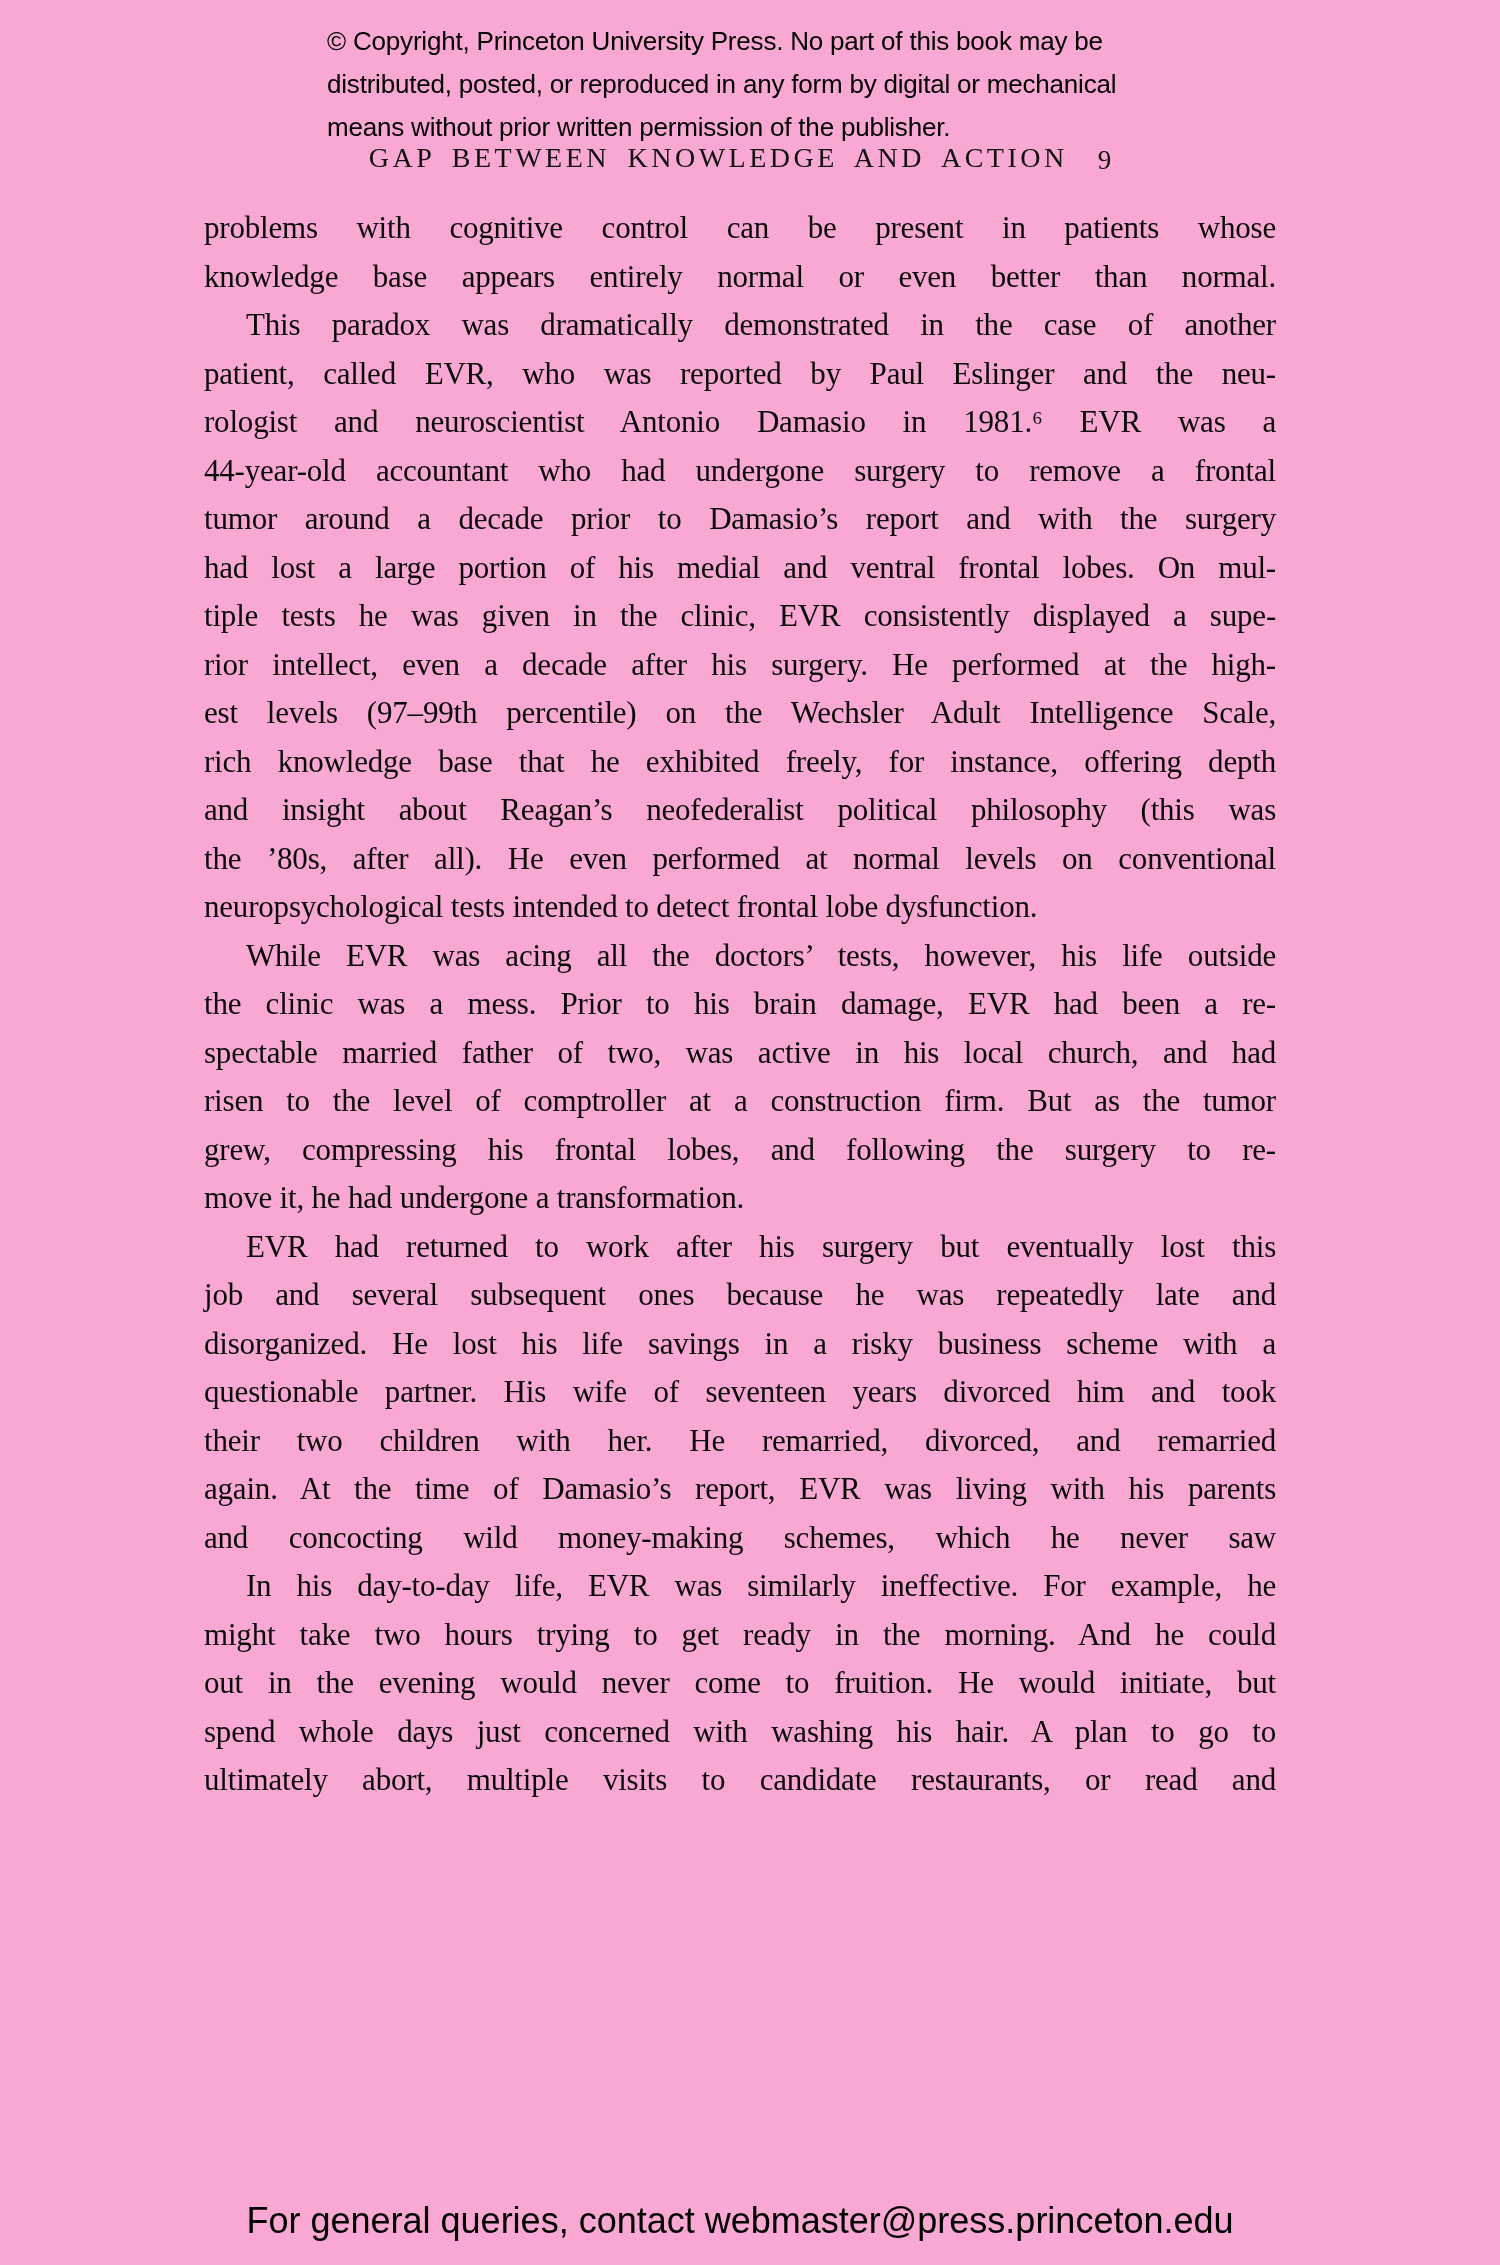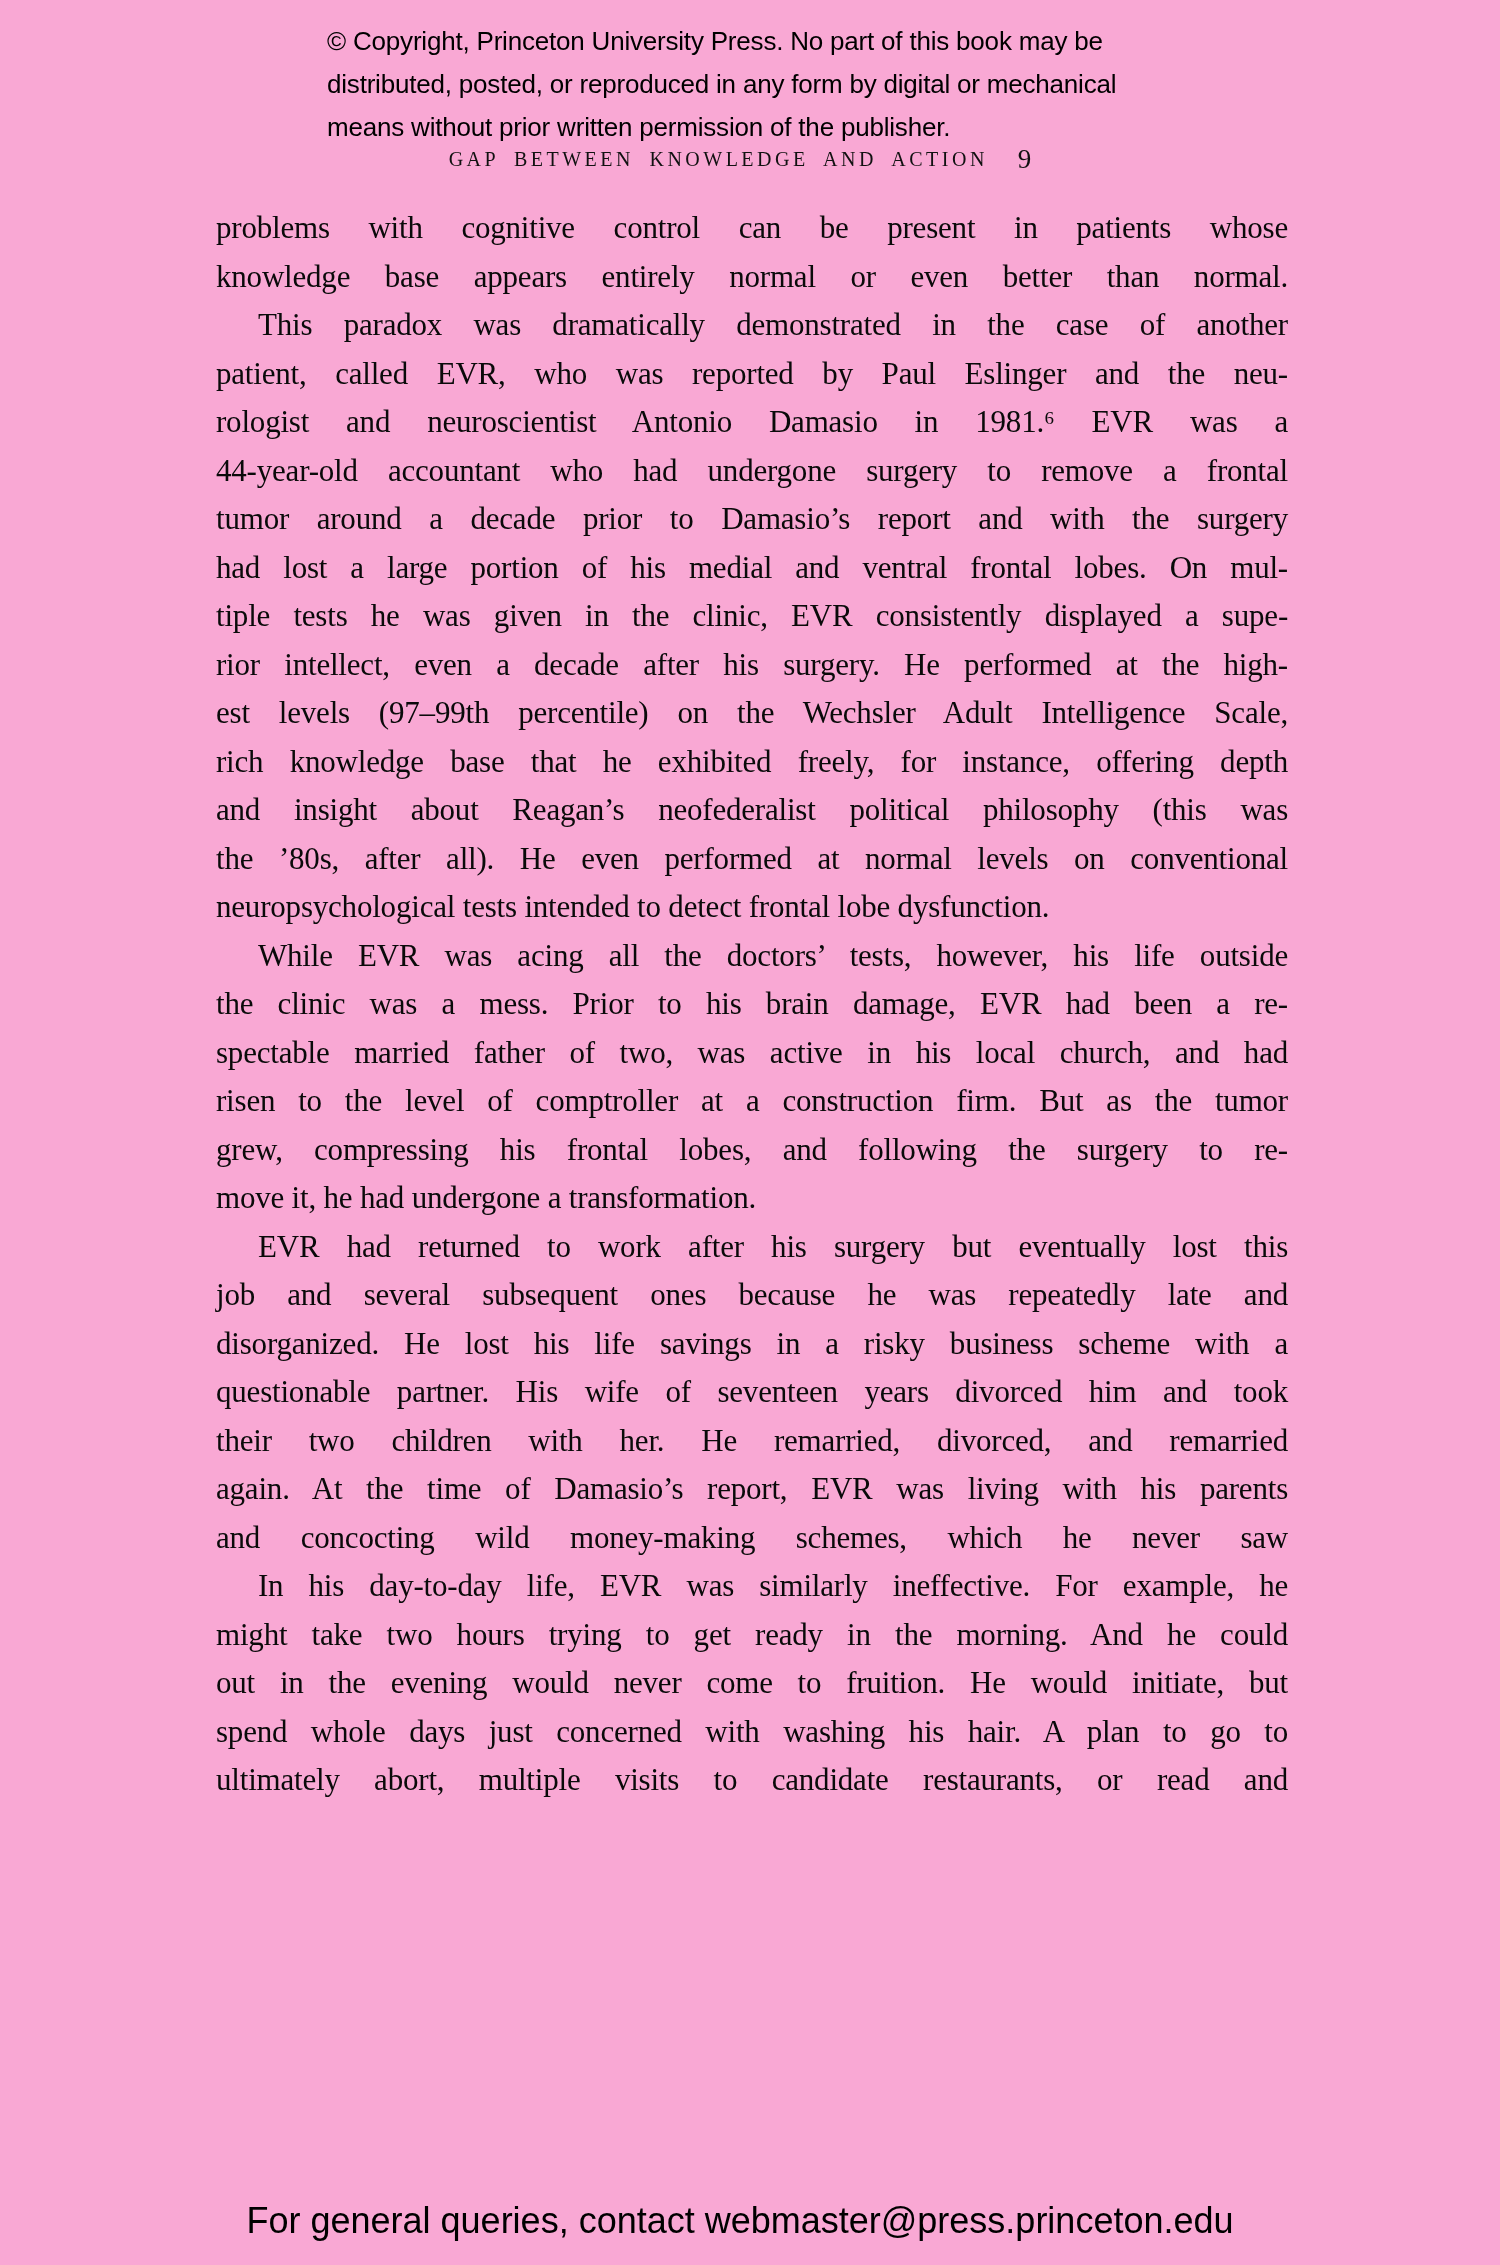--- a/index.html
+++ b/index.html
@@ -29,42 +29,41 @@
     position: absolute;
     left: 204px;
     top: 142px;
     width: 1072px;
     text-align: center;
     font-family: "Liberation Serif", "DejaVu Serif", serif;
     color: #111111;
     white-space: nowrap;
   }
   .runhead .title {
-    font-size: 20px;
+    font-size: 28px;
     letter-spacing: 3.5px;
     word-spacing: 7px;
   }
   .runhead .folio {
     font-size: 27px;
     letter-spacing: 0;
     margin-left: 30px;
     position: relative;
     top: 2px;
   }
   .body-text {
     position: absolute;
     left: 204px;
     top: 204px;
     width: 1072px;
     font-family: "Liberation Serif", "DejaVu Serif", serif;
     font-size: 31px;
     line-height: 48.5px;
     letter-spacing: -0.2px;
     color: #0a0a0a;
-    margin-left: 12px;
   }
   .body-text .line {
     height: 48.5px;
     overflow: visible;
   }
   .body-text .line.just {
     text-align: justify;
     text-align-last: justify;
   }
   .body-text .line.indent {

